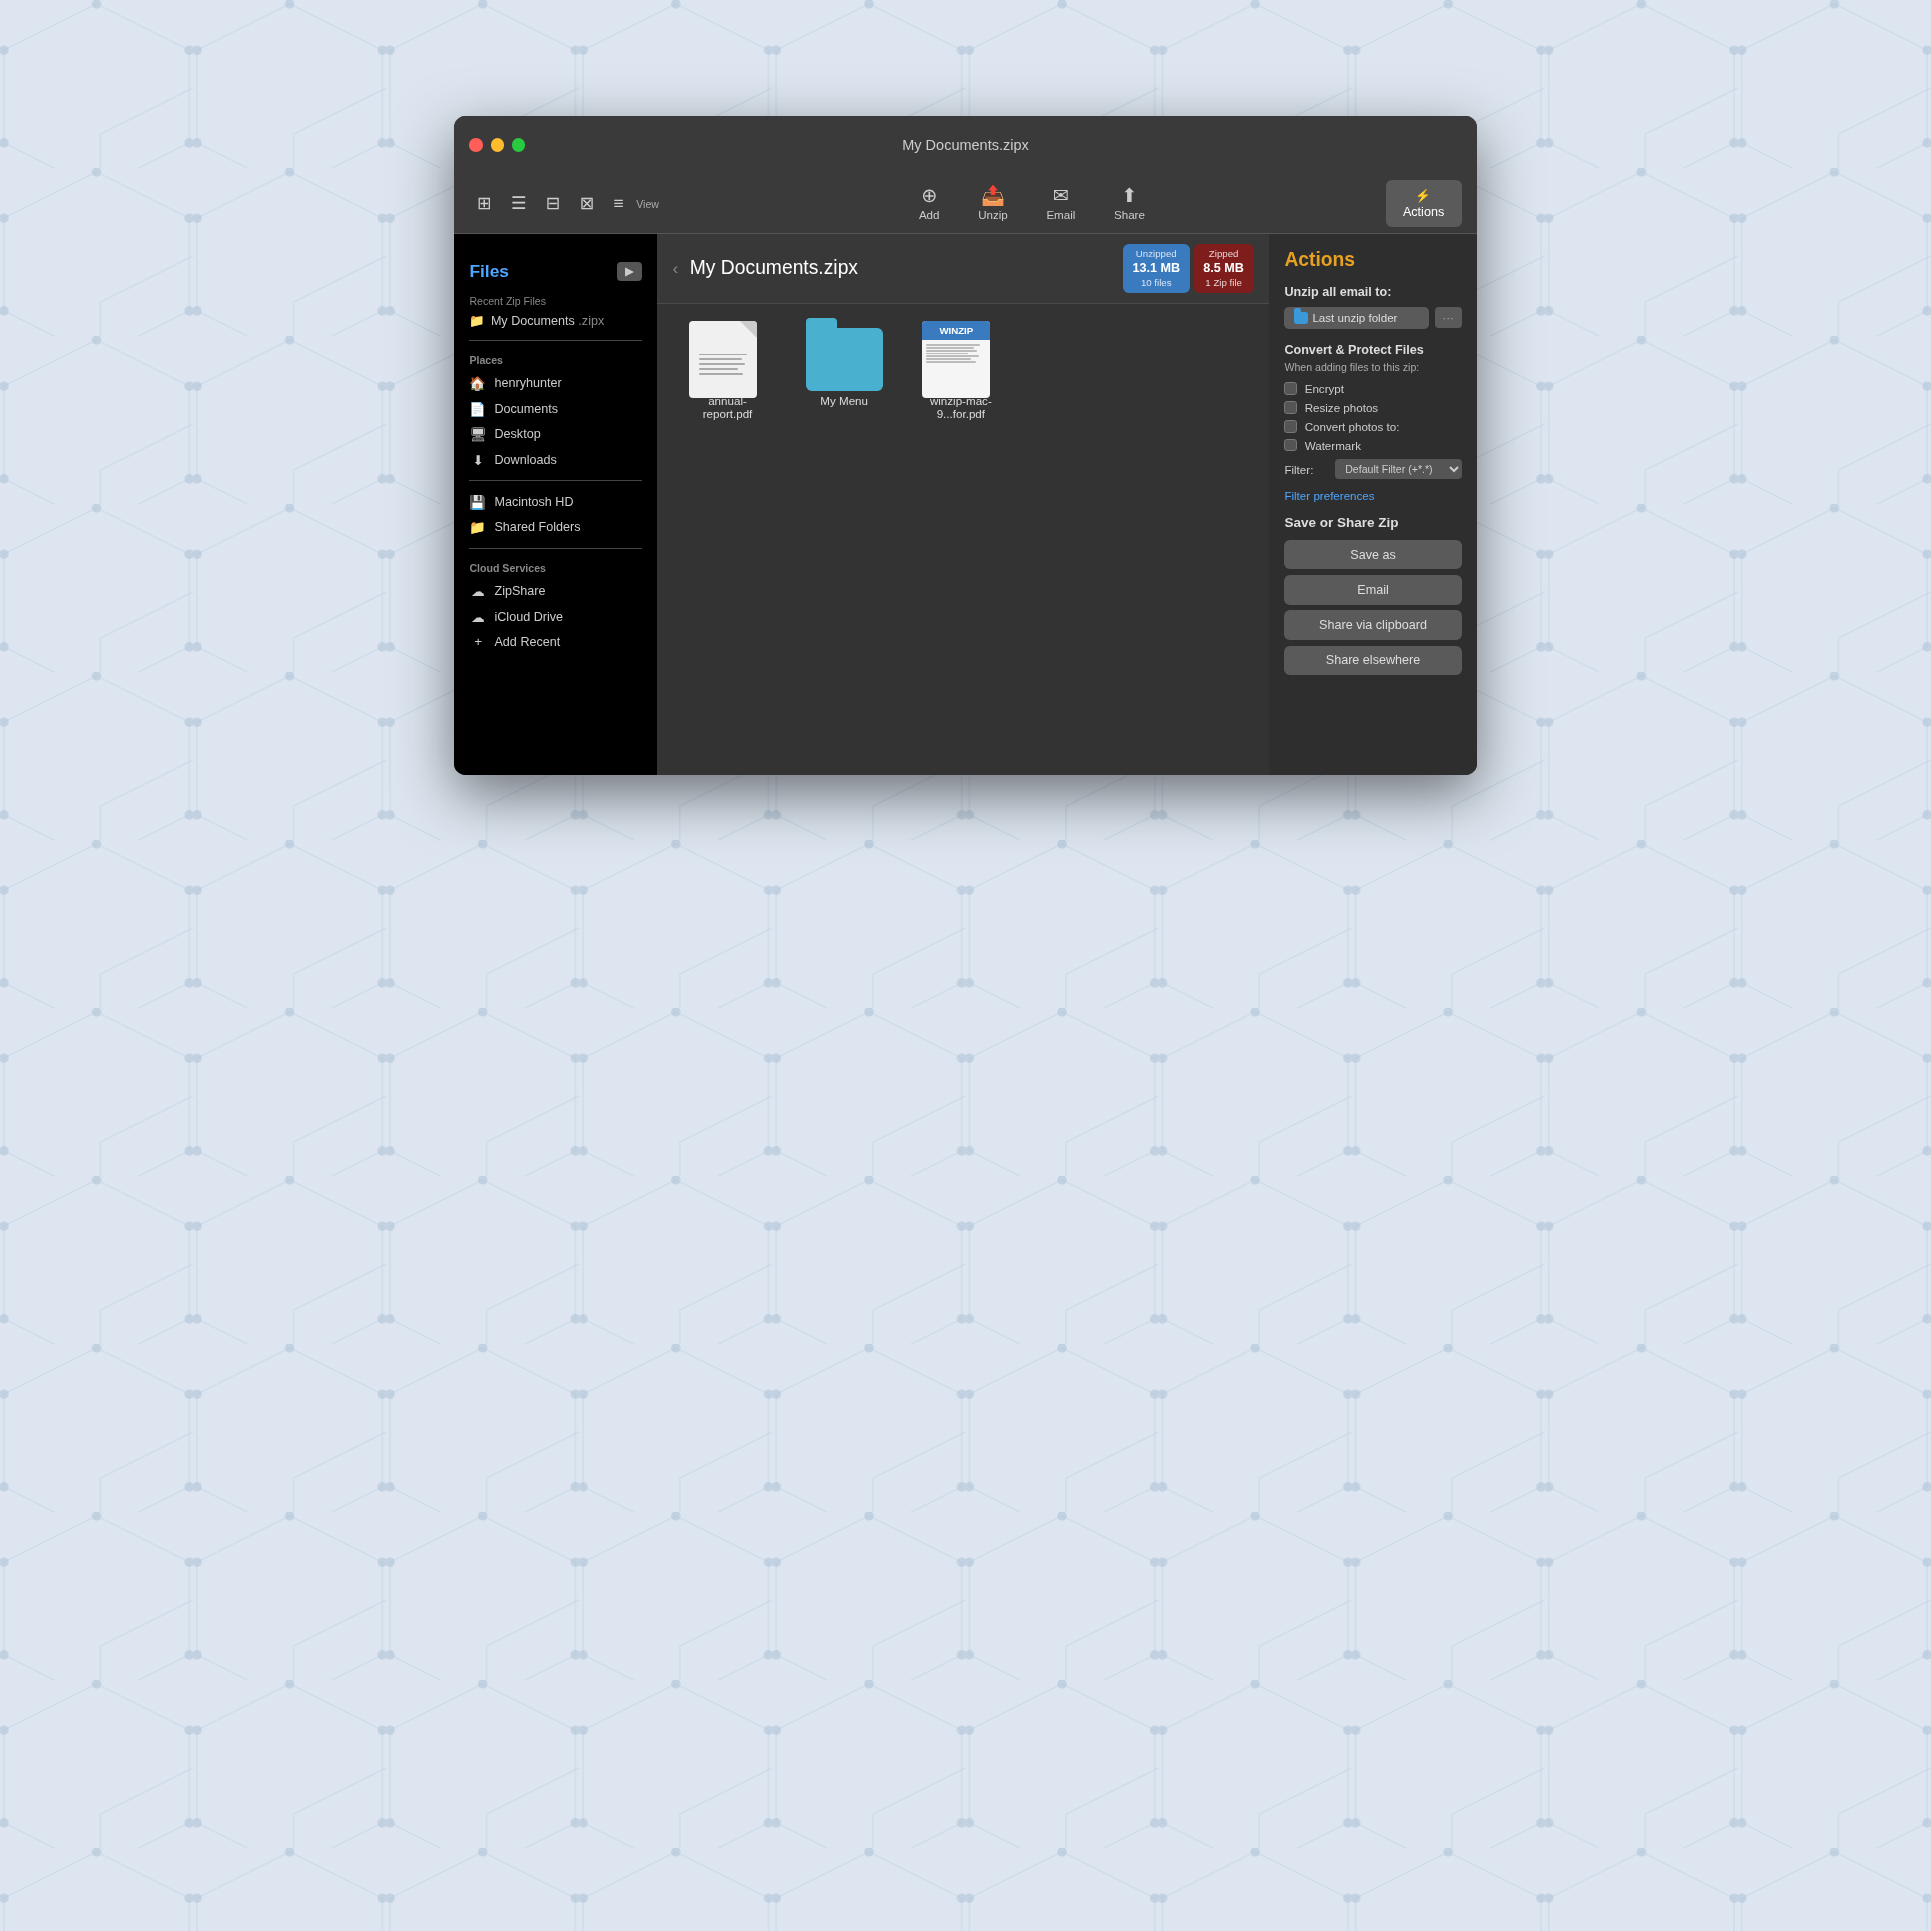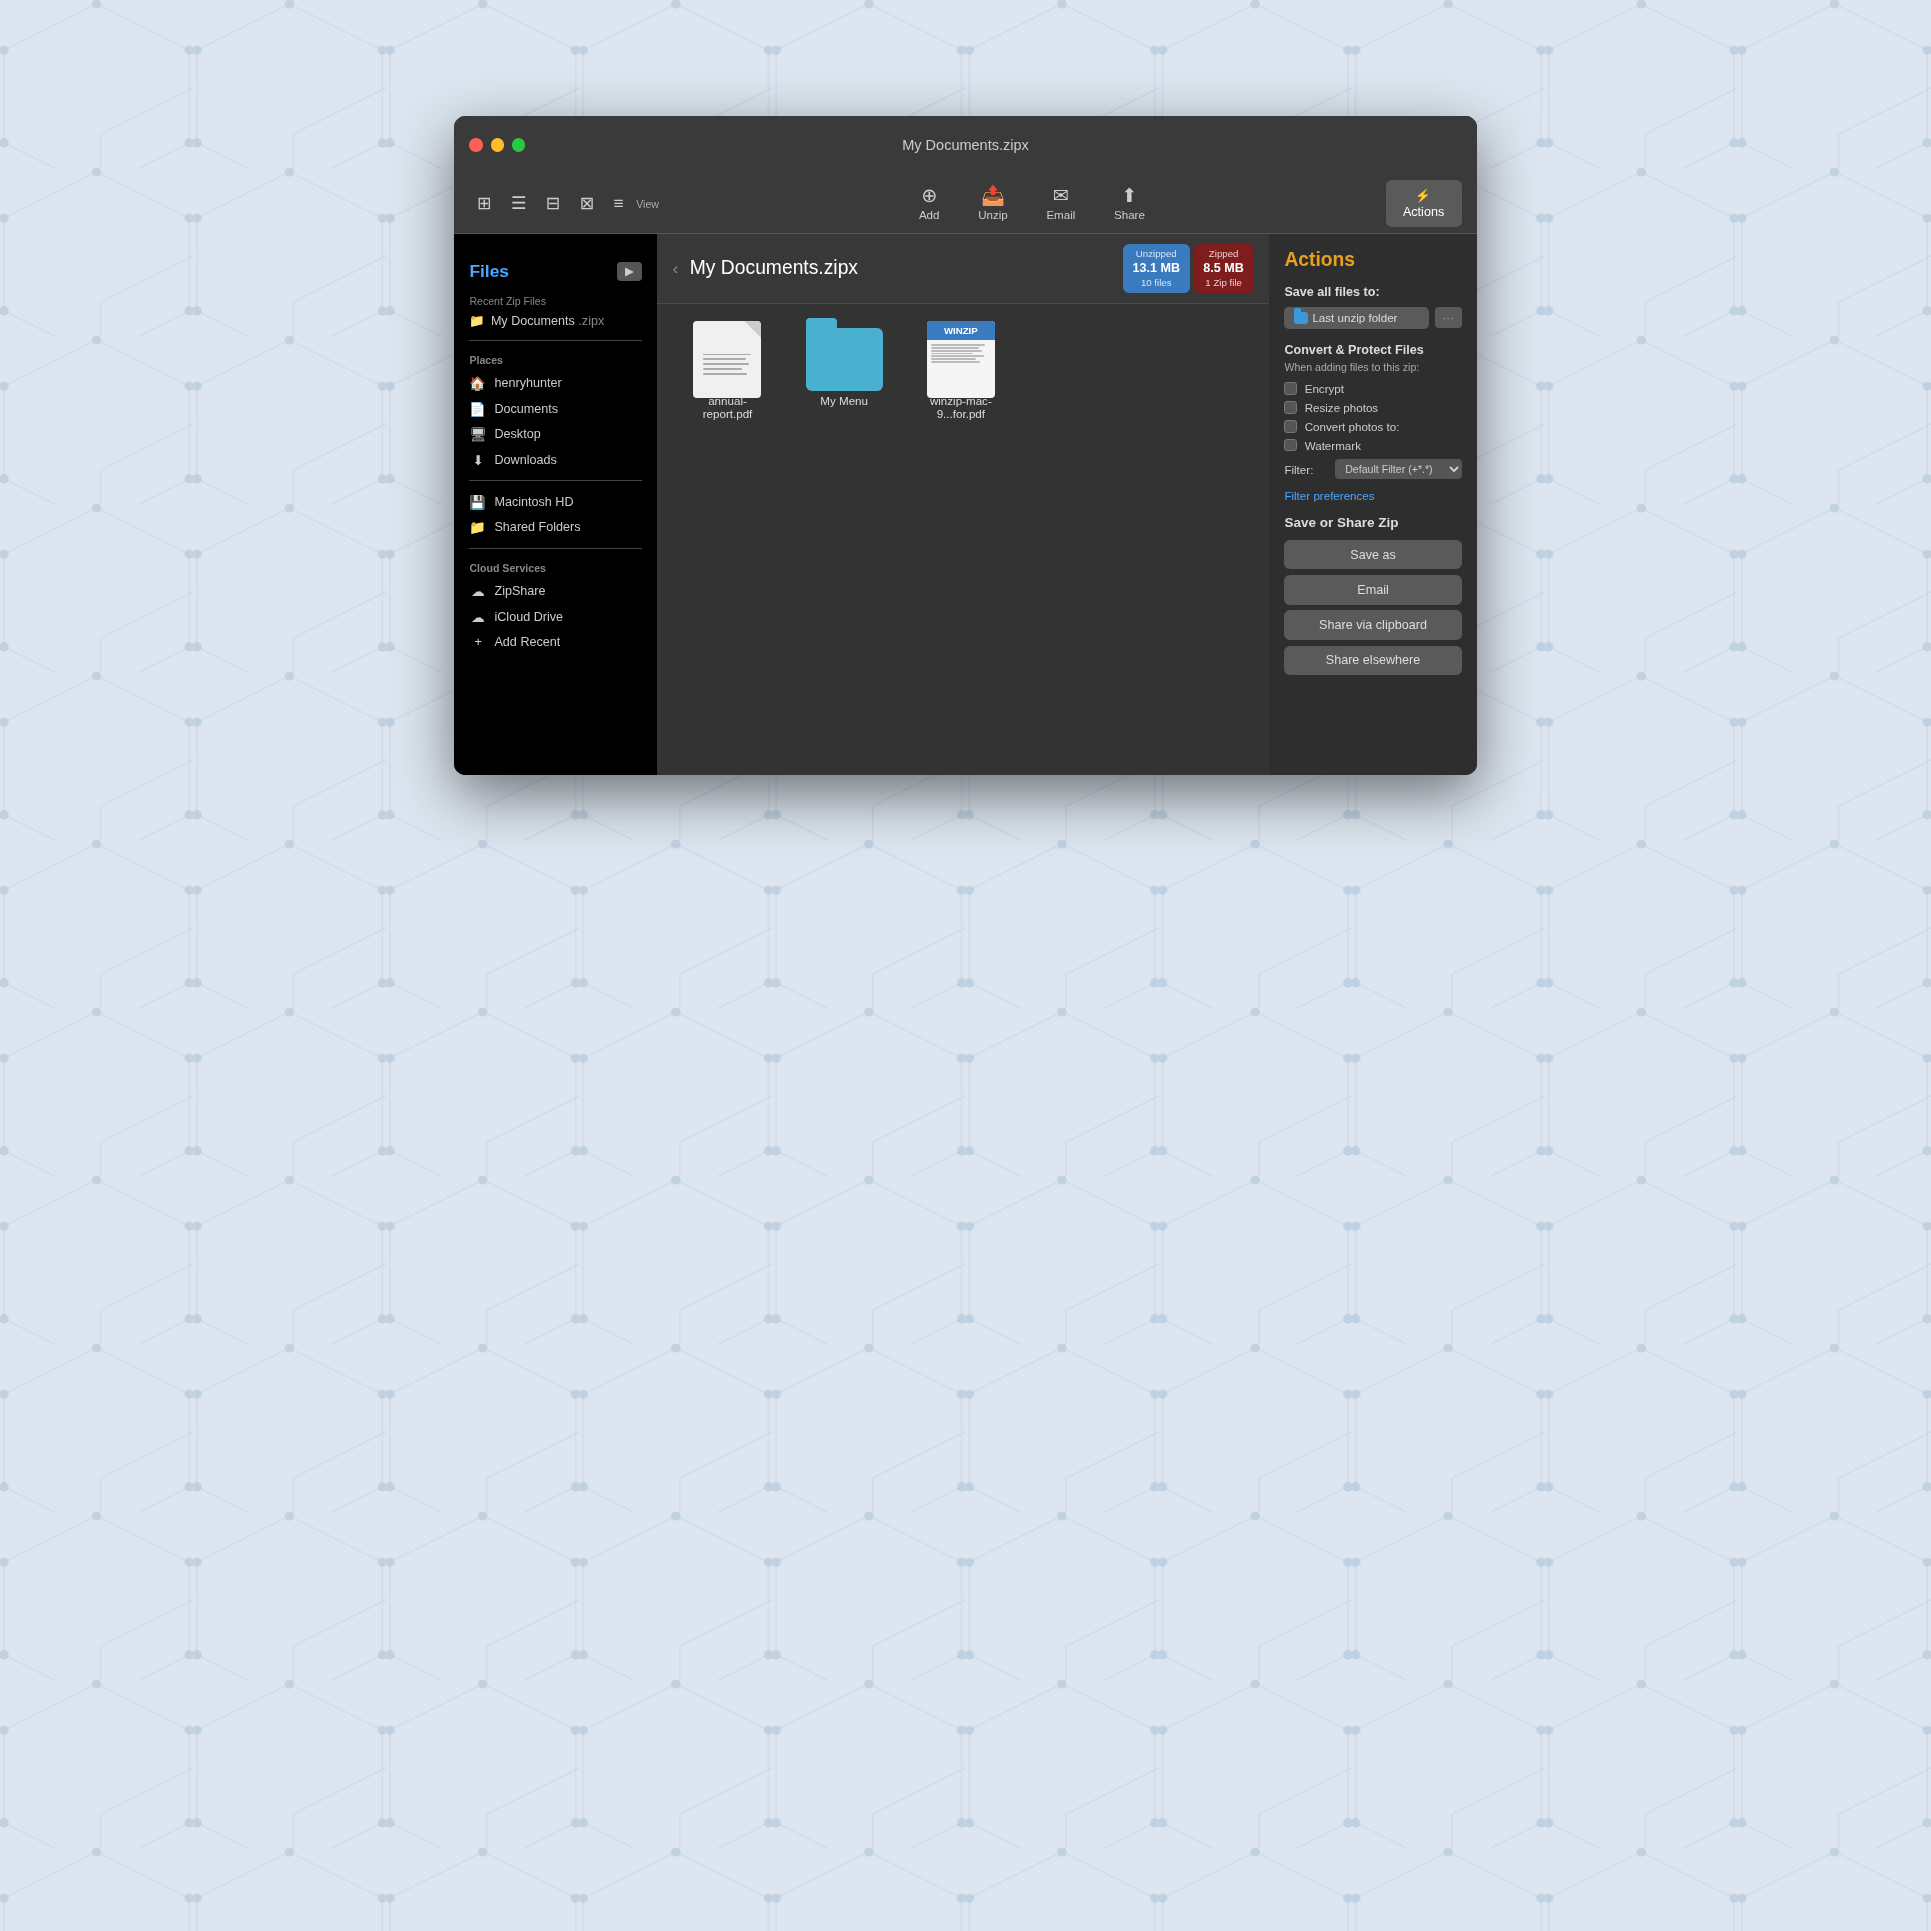--- a/index.html
+++ b/index.html
@@ -337,21 +337,20 @@
       cursor: pointer;
       padding: 7.7px;
       border-radius: 5.8px;
     }
 
     .file-icon-wrap {
       width: 77px;
       height: 57px;
       display: flex;
       align-items: center;
-      justify-content: center;
     }
 
     .file-label {
       color: #ddd;
       font-size: 11.6px;
       text-align: center;
       max-width: 87px;
       word-break: break-word;
     }
 
@@ -836,21 +835,21 @@
               </div>
             </div>
             <span class="file-label">winzip-mac-9...for.pdf</span>
           </div>
         </div>
       </div>
 
       <div class="actions-panel">
         <div class="actions-title">Actions</div>
 
-        <div class="actions-section-title">Save all files to:</div>
+        <div class="actions-section-title">Unzip all email to:</div>
         <div class="unzip-folder-row">
           <button class="unzip-folder-btn">
             <div class="folder-dot-icon"></div>
             <span>Last unzip folder</span>
           </button>
           <button class="more-btn">···</button>
         </div>
 
         <div class="convert-title">Convert &amp; Protect Files</div>
         <div class="convert-subtitle">When adding files to this zip:</div>

